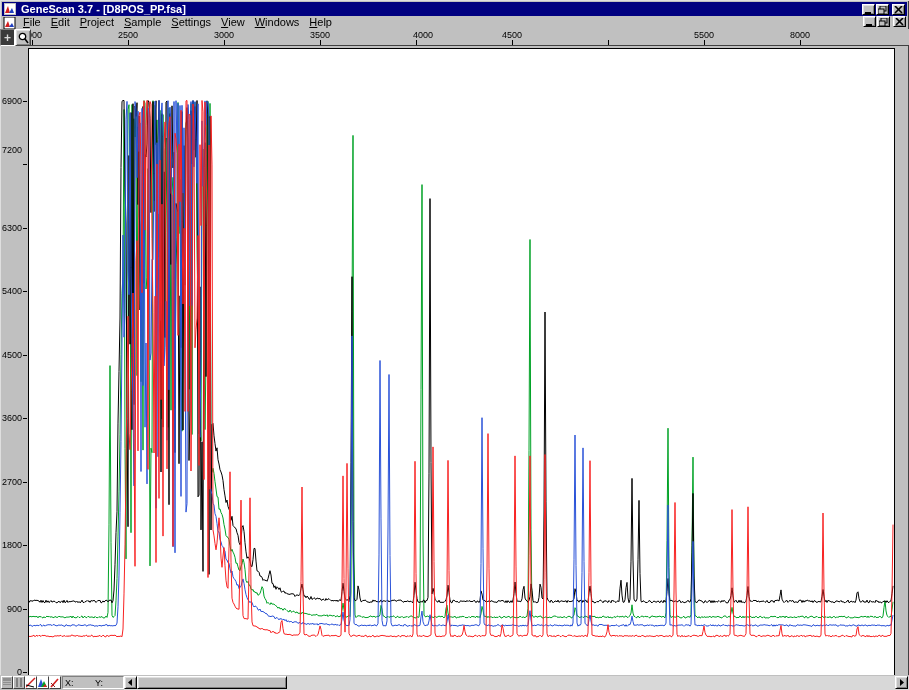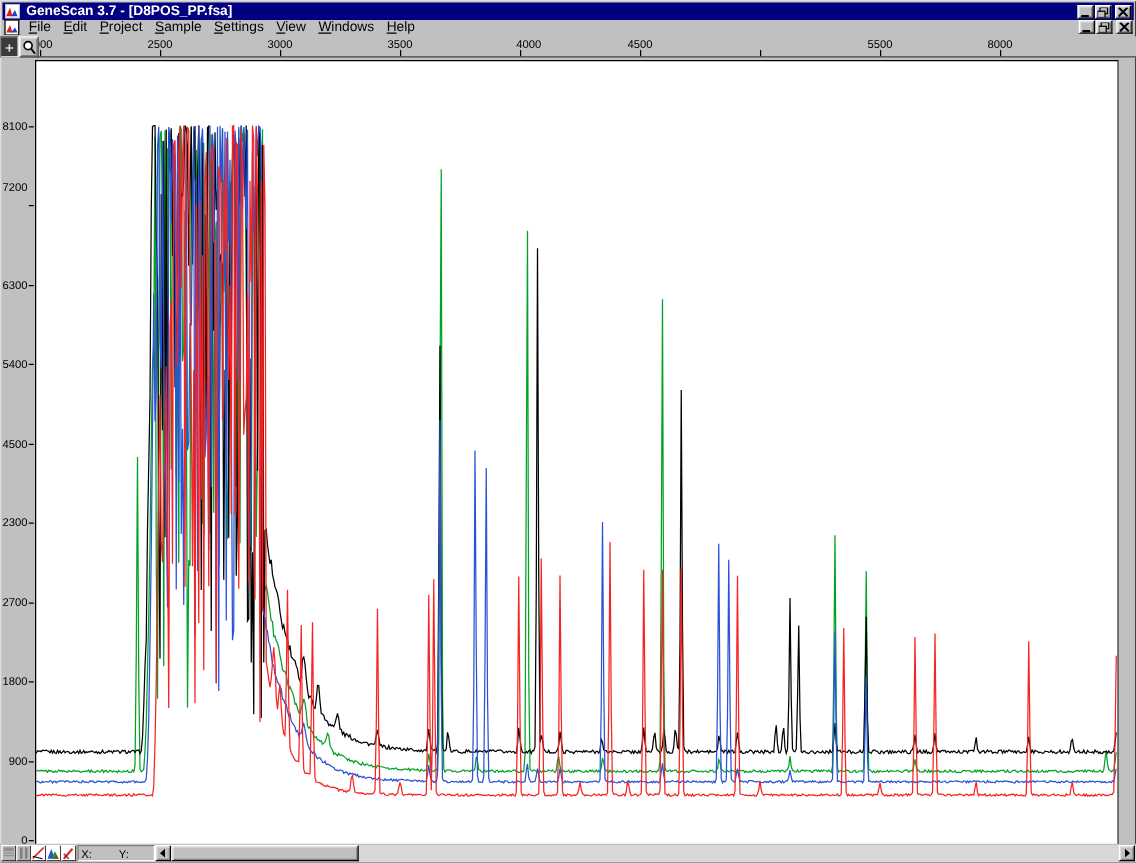--- a/index.html
+++ b/index.html
@@ -13,21 +13,21 @@
     display:flex;align-items:center;color:#fff;font-size:11px;font-weight:bold;padding:0;}
   #titlebar .ttl{margin-left:5px;white-space:nowrap;letter-spacing:0;}
   .winbtns{position:absolute;right:2px;top:2px;display:flex;gap:1px;}
   .wbtn{width:13px;height:11px;background:#c0c0c0;border:1px solid;border-color:#fff #000 #000 #fff;
     box-shadow:inset 1px 1px 0 #dfdfdf, inset -1px -1px 0 #808080;
     display:flex;align-items:center;justify-content:center;box-sizing:border-box;}
   .wbtn svg{display:block;}
   .gap2{width:1px;}
   
   #menubar{position:absolute;left:2px;top:16px;width:834px;height:13px;background:#c0c0c0;
-    display:flex;align-items:flex-start;font-size:11px;color:#000;}
+    display:flex;align-items:center;font-size:11px;color:#000;}
   .menu-item{padding:0 5px;height:13px;line-height:13px;white-space:nowrap;}
   .menu-item u{text-decoration:underline;}
   #docicon{width:13px;height:12px;margin-left:1px;margin-right:2px;}
   #mdibtns{position:absolute;right:3px;top:16px;display:flex;gap:1px;}
   
   #rulerrow{position:absolute;left:0;top:29px;width:909px;height:17px;background:#c0c0c0;}
   #plusbtn{position:absolute;left:0;top:0;width:15px;height:17px;background:#3a3a3a;
     border:1px solid;border-color:#808080 #fff #fff #808080;box-sizing:border-box;
     display:flex;align-items:center;justify-content:center;color:#d8d8d8;font-size:12px;font-weight:bold;line-height:10px;}
   #magbtn{position:absolute;left:15px;top:0;width:16px;height:17px;background:#c0c0c0;
@@ -163,31 +163,31 @@
 
   <div id="yaxis">
       <div class="ylabel" style="top: 619px;">0</div>
       <div class="ytick" style="top: 624px;"></div>
       <div class="ylabel" style="top: 555.5px;">900</div>
       <div class="ytick" style="top: 560.5px;"></div>
       <div class="ylabel" style="top: 492px;">1800</div>
       <div class="ytick" style="top: 497px;"></div>
       <div class="ylabel" style="top: 428.5px;">2700</div>
       <div class="ytick" style="top: 433.5px;"></div>
-      <div class="ylabel" style="top: 365px;">2300</div>
+      <div class="ylabel" style="top: 365px;">3600</div>
       <div class="ytick" style="top: 370px;"></div>
       <div class="ylabel" style="top: 301.5px;">4500</div>
       <div class="ytick" style="top: 306.5px;"></div>
       <div class="ylabel" style="top: 238px;">5400</div>
       <div class="ytick" style="top: 243px;"></div>
       <div class="ylabel" style="top: 174.5px;">6300</div>
       <div class="ytick" style="top: 179.5px;"></div>
       <div class="ylabel" style="top: 97px;">7200</div>
       <div class="ytick" style="top: 116px;"></div>
-      <div class="ylabel" style="top: 47.5px;">8100</div>
+      <div class="ylabel" style="top: 47.5px;">6900</div>
       <div class="ytick" style="top: 52.5px;"></div>
     </div>
 
   <div id="chartwrap">
     <svg id="chart-svg" width="867" height="629" viewBox="0 0 867 629">
       <rect x="0.5" y="0.5" width="866" height="628" fill="#ffffff" stroke="#000000"></rect>
 
     <polyline points="1,569.0 2,568.4 3,568.5 4,568.9 5,568.2 6,568.7 7,568.5 8,568.8 9,568.3 10,569.9 11,568.2 12,569.0 13,568.4 14,569.6 15,570.0 16,568.7 17,569.9 18,568.9 19,568.0 20,569.0 21,568.2 22,569.3 23,568.6 24,569.1 25,569.3 26,569.8 27,568.3 28,569.2 29,569.3 30,569.2 31,568.1 32,568.9 33,568.8 34,569.0 35,568.7 36,569.5 37,569.8 38,569.3 39,568.9 40,569.3 41,568.8 42,569.0 43,568.1 44,570.0 45,568.0 46,569.5 47,569.5 48,570.0 49,569.2 50,568.4 51,569.4 52,569.6 53,568.6 54,567.9 55,570.0 56,568.7 57,568.3 58,569.8 59,569.4 60,568.3 61,568.8 62,569.5 63,568.8 64,569.2 65,569.1 66,570.0 67,568.4 68,569.4 69,569.6 70,569.7 71,568.6 72,569.4 73,569.0 74,568.5 75,569.9 76,569.9 77,569.7 78,568.0 79,569.4 80,564.4 81,476.2 82,317.6 83,494.7 84,567.3 85,569.4 86,568.6 87,567.6 88,552.6 89,530.5 90,488.1 91,443.9 92,386.2 93,306.3 94,245.3 95,225.9 96,61.5 97,400.5 98,510.9 99,241.0 100,61.7 101,56.7 102,119.2 103,484.7 104,56.5 105,290.2 106,70.7 107,89.0 108,65.0 109,327.6 110,78.9 111,167.9 112,177.2 113,333.7 114,211.3 115,402.1 116,52.6 117,55.3 118,241.0 119,229.6 120,120.6 121,245.6 122,517.9 123,400.2 124,404.7 125,52.7 126,152.8 127,57.2 128,96.7 129,71.9 130,209.4 131,165.9 132,204.3 133,62.3 134,371.1 135,66.6 136,309.1 137,102.8 138,90.0 139,184.1 140,379.4 141,59.9 142,127.5 143,362.2 144,144.1 145,129.3 146,322.2 147,360.4 148,216.8 149,189.2 150,54.5 151,185.6 152,131.3 153,328.3 154,383.2 155,288.4 156,189.2 157,105.8 158,74.9 159,72.9 160,101.7 161,341.3 162,199.1 163,55.6 164,386.5 165,52.9 166,65.3 167,54.1 168,81.3 169,190.0 170,267.7 171,385.9 172,371.5 173,392.9 174,139.2 175,101.0 176,254.7 177,381.6 178,310.1 179,163.0 180,53.4 181,300.5 182,55.4 183,415.9 184,424.3 185,420.3 186,425.4 187,433.7 188,441.0 189,448.6 190,449.1 191,461.3 192,460.9 193,464.6 194,466.4 195,470.0 196,476.6 197,481.1 198,487.7 199,488.9 200,489.4 201,491.7 202,497.8 203,503.2 204,501.3 205,504.1 206,506.1 207,509.3 208,515.3 209,515.0 210,518.8 211,522.0 212,522.7 213,518.1 214,515.9 215,511.0 216,514.5 217,521.5 218,532.7 219,534.6 220,533.4 221,537.2 222,537.3 223,541.0 224,542.2 225,541.4 226,544.0 227,543.7 228,545.2 229,544.6 230,547.3 231,546.5 232,545.6 233,542.3 234,538.7 235,540.5 236,548.1 237,550.6 238,552.1 239,555.3 240,554.3 241,555.6 242,556.6 243,554.7 244,556.2 245,555.9 246,556.3 247,556.9 248,557.9 249,558.7 250,560.2 251,559.1 252,560.9 253,560.5 254,560.7 255,562.3 256,560.6 257,560.9 258,561.6 259,562.6 260,563.4 261,564.0 262,562.0 263,563.7 264,564.3 265,563.2 266,563.2 267,564.6 268,564.7 269,563.8 270,565.4 271,565.1 272,565.4 273,566.2 274,564.3 275,565.1 276,565.2 277,565.4 278,565.5 279,565.8 280,566.2 281,566.4 282,566.2 283,567.2 284,567.2 285,567.1 286,566.7 287,567.2 288,566.6 289,566.3 290,567.7 291,567.7 292,567.9 293,567.8 294,568.0 295,567.2 296,567.2 297,567.2 298,567.8 299,566.7 300,568.6 301,567.3 302,567.3 303,567.3 304,567.9 305,568.0 306,567.2 307,568.4 308,568.9 309,567.5 310,568.4 311,568.8 312,568.3 313,567.9 314,562.2 315,555.1 316,561.5 317,568.6 318,568.9 319,569.1 320,568.0 321,567.5 322,568.5 323,544.0 324,263.6 325,87.4 326,506.0 327,566.9 328,569.6 329,568.4 330,567.8 331,567.8 332,568.0 333,568.3 334,569.4 335,568.8 336,568.8 337,569.5 338,569.6 339,569.5 340,569.4 341,568.9 342,568.2 343,567.9 344,569.0 345,568.6 346,568.3 347,568.8 348,569.4 349,568.2 350,568.4 351,568.5 352,566.7 353,557.4 354,561.1 355,567.8 356,568.0 357,569.2 358,569.8 359,569.0 360,568.3 361,569.5 362,568.6 363,568.4 364,568.9 365,567.9 366,568.2 367,569.3 368,569.9 369,568.4 370,568.3 371,569.8 372,568.9 373,569.4 374,568.3 375,569.5 376,569.7 377,568.9 378,569.2 379,568.3 380,569.3 381,569.2 382,568.4 383,567.9 384,568.1 385,569.4 386,569.4 387,569.9 388,569.9 389,568.5 390,569.4 391,569.1 392,555.6 393,341.7 394,136.6 395,491.0 396,567.0 397,568.6 398,568.9 399,568.0 400,568.2 401,569.0 402,569.8 403,568.9 404,568.4 405,569.9 406,569.0 407,568.2 408,569.3 409,569.2 410,568.7 411,568.0 412,568.6 413,568.9 414,568.0 415,568.9 416,570.0 417,568.4 418,560.3 419,557.3 420,565.0 421,568.6 422,569.2 423,568.5 424,569.4 425,569.1 426,569.0 427,568.1 428,569.9 429,569.9 430,568.8 431,569.8 432,568.2 433,569.3 434,568.1 435,568.7 436,568.4 437,569.4 438,569.6 439,569.6 440,569.5 441,568.5 442,569.6 443,569.4 444,568.0 445,569.1 446,568.2 447,569.6 448,569.1 449,568.0 450,569.6 451,568.4 452,569.7 453,565.9 454,558.4 455,562.1 456,567.8 457,568.7 458,568.1 459,569.8 460,568.2 461,569.7 462,568.9 463,568.8 464,569.2 465,569.8 466,568.7 467,569.5 468,569.5 469,569.1 470,569.6 471,568.5 472,568.3 473,570.0 474,569.9 475,569.1 476,568.3 477,568.8 478,569.7 479,568.9 480,568.8 481,568.1 482,569.7 483,569.9 484,568.4 485,569.2 486,568.9 487,569.8 488,569.5 489,569.4 490,569.9 491,569.0 492,568.4 493,568.7 494,569.7 495,568.9 496,569.1 497,569.9 498,568.5 499,568.4 500,560.3 501,402.4 502,191.5 503,481.3 504,566.5 505,568.7 506,569.3 507,568.6 508,568.0 509,569.3 510,568.7 511,568.5 512,568.1 513,568.1 514,569.9 515,569.8 516,569.9 517,568.9 518,569.2 519,569.3 520,569.9 521,569.1 522,569.2 523,570.0 524,569.1 525,568.6 526,567.9 527,568.2 528,568.2 529,569.2 530,569.0 531,569.4 532,569.0 533,568.9 534,569.8 535,569.2 536,568.8 537,568.8 538,569.8 539,569.6 540,568.2 541,568.6 542,568.2 543,569.8 544,569.9 545,568.4 546,567.0 547,559.7 548,561.8 549,567.7 550,568.0 551,569.3 552,569.4 553,569.0 554,568.5 555,569.5 556,569.2 557,568.0 558,568.4 559,568.8 560,569.5 561,569.5 562,568.1 563,568.7 564,568.3 565,568.5 566,568.5 567,568.3 568,570.0 569,569.0 570,569.7 571,569.8 572,568.9 573,569.8 574,569.1 575,567.9 576,568.7 577,569.2 578,569.2 579,569.5 580,568.3 581,570.0 582,568.9 583,569.7 584,569.8 585,569.7 586,568.5 587,569.1 588,569.4 589,568.2 590,568.2 591,569.2 592,568.4 593,568.9 594,568.5 595,568.2 596,569.5 597,568.2 598,568.1 599,569.0 600,569.6 601,568.4 602,567.6 603,565.0 604,556.8 605,565.1 606,568.3 607,568.6 608,569.7 609,569.6 610,568.0 611,569.5 612,569.5 613,568.3 614,568.2 615,568.3 616,569.2 617,568.2 618,568.6 619,568.7 620,568.5 621,569.6 622,570.0 623,568.3 624,568.3 625,567.9 626,569.0 627,568.1 628,569.4 629,568.2 630,569.1 631,568.0 632,568.4 633,568.6 634,569.3 635,568.0 636,569.1 637,569.9 638,564.9 639,492.6 640,380.2 641,519.5 642,566.6 643,569.6 644,568.8 645,568.5 646,568.9 647,569.1 648,569.1 649,568.1 650,568.3 651,568.8 652,569.7 653,569.9 654,569.8 655,568.7 656,568.3 657,570.0 658,569.8 659,568.9 660,568.8 661,568.6 662,569.4 663,566.5 664,497.5 665,409.1 666,530.5 667,567.8 668,567.9 669,569.1 670,569.9 671,568.6 672,570.0 673,569.7 674,568.4 675,569.8 676,568.6 677,569.2 678,569.4 679,568.9 680,569.2 681,569.0 682,568.1 683,569.6 684,569.1 685,568.4 686,568.9 687,569.0 688,569.1 689,568.8 690,568.2 691,569.0 692,569.1 693,569.8 694,569.9 695,568.7 696,568.1 697,567.9 698,568.3 699,569.8 700,568.7 701,568.6 702,569.0 703,564.7 704,559.4 705,565.1 706,568.5 707,568.2 708,569.7 709,569.6 710,569.4 711,569.6 712,567.9 713,569.1 714,569.9 715,568.1 716,569.9 717,568.4 718,569.7 719,569.2 720,568.6 721,569.4 722,568.4 723,568.5 724,569.9 725,569.1 726,569.4 727,569.4 728,568.1 729,569.3 730,569.7 731,569.5 732,568.0 733,568.8 734,569.7 735,569.6 736,568.6 737,570.0 738,569.9 739,569.7 740,570.0 741,569.9 742,568.9 743,568.4 744,568.5 745,568.8 746,568.4 747,568.4 748,568.7 749,569.7 750,569.5 751,569.5 752,568.1 753,569.5 754,568.2 755,569.0 756,568.2 757,569.9 758,568.0 759,569.0 760,569.3 761,569.7 762,568.8 763,569.2 764,569.2 765,569.8 766,568.6 767,569.5 768,569.3 769,569.6 770,568.3 771,569.2 772,568.6 773,568.3 774,568.3 775,568.1 776,569.7 777,569.7 778,568.0 779,569.6 780,570.0 781,569.4 782,568.6 783,568.3 784,568.2 785,569.0 786,569.8 787,569.3 788,568.8 789,568.4 790,569.4 791,569.6 792,569.3 793,569.8 794,568.0 795,568.8 796,569.7 797,569.4 798,568.6 799,569.6 800,568.9 801,569.7 802,568.3 803,569.9 804,569.6 805,569.2 806,568.1 807,569.5 808,569.8 809,568.7 810,569.7 811,568.2 812,568.8 813,568.3 814,568.5 815,568.8 816,568.2 817,568.5 818,569.9 819,569.7 820,568.8 821,568.7 822,569.8 823,569.9 824,569.8 825,569.9 826,569.3 827,568.8 828,569.6 829,569.2 830,569.8 831,569.5 832,569.1 833,568.5 834,568.4 835,569.2 836,568.4 837,568.6 838,568.3 839,569.6 840,568.0 841,569.6 842,568.4 843,568.2 844,568.6 845,568.6 846,569.6 847,568.1 848,569.5 849,569.4 850,569.4 851,569.1 852,568.1 853,569.4 854,569.9 855,568.0 856,559.4 857,552.7 858,562.9 859,567.6 860,568.5 861,569.5 862,568.2 863,568.8 864,561.5 865,553.8" fill="none" stroke="#00a226" stroke-width="1"></polyline>
         <polyline points="1,554.6 2,552.6 3,553.1 4,552.7 5,553.3 6,552.1 7,552.3 8,552.5 9,552.2 10,552.7 11,553.0 12,554.3 13,552.2 14,554.5 15,552.5 16,554.4 17,554.7 18,552.2 19,554.3 20,552.8 21,554.6 22,553.7 23,552.5 24,554.2 25,553.4 26,553.2 27,553.5 28,554.7 29,554.7 30,554.0 31,553.1 32,554.7 33,553.8 34,552.8 35,554.7 36,552.1 37,554.7 38,554.0 39,552.4 40,554.5 41,553.3 42,554.0 43,553.3 44,553.5 45,552.8 46,553.1 47,553.6 48,554.2 49,553.2 50,554.7 51,553.5 52,554.8 53,554.0 54,552.1 55,554.3 56,554.7 57,553.6 58,553.7 59,552.4 60,553.4 61,552.8 62,554.4 63,552.5 64,553.0 65,552.9 66,552.3 67,553.0 68,554.5 69,553.4 70,552.3 71,552.8 72,552.3 73,554.8 74,554.5 75,552.9 76,554.1 77,552.9 78,552.3 79,552.4 80,553.9 81,552.3 82,552.3 83,552.0 84,554.8 85,552.8 86,542.0 87,516.8 88,484.7 89,463.3 90,375.1 91,323.4 92,270.0 93,119.5 94,53.3 95,52.5 96,52.5 97,138.0 98,176.0 99,370.8 100,478.7 101,107.5 102,296.2 103,64.6 104,381.7 105,55.7 106,356.6 107,58.0 108,68.4 109,54.7 110,156.6 111,67.9 112,262.0 113,219.6 114,199.3 115,58.5 116,235.4 117,106.5 118,109.0 119,96.1 120,52.5 121,54.6 122,70.3 123,164.6 124,101.9 125,53.6 126,163.6 127,71.1 128,52.8 129,239.5 130,91.8 131,52.5 132,111.9 133,424.0 134,65.7 135,379.1 136,123.8 137,289.5 138,54.2 139,53.0 140,162.4 141,456.7 142,65.6 143,216.5 144,57.8 145,119.9 146,104.1 147,404.6 148,155.4 149,160.1 150,164.7 151,415.7 152,247.8 153,299.7 154,63.6 155,382.1 156,97.6 157,237.2 158,81.7 159,59.6 160,89.2 161,412.5 162,362.9 163,62.7 164,116.0 165,52.7 166,102.1 167,58.5 168,109.3 169,52.5 170,448.8 171,447.1 172,238.8 173,481.9 174,393.8 175,523.4 176,119.6 177,94.6 178,328.6 179,52.8 180,66.4 181,526.4 182,68.3 183,482.0 184,376.5 185,375.5 186,387.8 187,395.6 188,403.1 189,399.8 190,411.7 191,416.0 192,421.7 193,424.0 194,427.1 195,432.5 196,441.6 197,447.9 198,454.5 199,452.0 200,458.4 201,461.2 202,463.6 203,472.3 204,468.3 205,477.5 206,478.7 207,479.9 208,480.6 209,484.7 210,487.3 211,494.4 212,496.7 213,492.6 214,479.3 215,477.6 216,483.3 217,494.7 218,503.8 219,510.3 220,508.8 221,510.1 222,513.3 223,518.0 224,518.6 225,511.7 226,500.4 227,500.5 228,513.1 229,522.8 230,523.2 231,524.2 232,528.0 233,528.3 234,529.2 235,532.4 236,531.4 237,532.7 238,532.1 239,533.3 240,530.7 241,526.6 242,522.7 243,527.0 244,535.3 245,535.5 246,539.5 247,537.8 248,541.3 249,538.8 250,539.8 251,541.5 252,539.8 253,543.7 254,544.2 255,543.2 256,543.1 257,545.3 258,544.5 259,545.8 260,545.9 261,546.4 262,546.3 263,545.8 264,545.8 265,545.8 266,546.3 267,548.5 268,547.3 269,546.9 270,547.2 271,547.6 272,546.2 273,540.4 274,536.0 275,541.6 276,548.3 277,547.7 278,549.8 279,548.1 280,549.0 281,551.1 282,551.2 283,548.5 284,551.4 285,550.8 286,549.7 287,550.6 288,551.5 289,550.0 290,550.4 291,550.9 292,550.3 293,552.0 294,552.3 295,550.9 296,551.6 297,552.6 298,550.5 299,552.1 300,551.1 301,550.7 302,551.7 303,552.7 304,552.7 305,552.4 306,553.1 307,552.1 308,553.2 309,552.0 310,553.6 311,552.2 312,551.8 313,552.6 314,543.7 315,535.2 316,543.4 317,550.6 318,551.3 319,552.5 320,551.3 321,553.7 322,547.4 323,414.3 324,228.7 325,473.6 326,549.9 327,552.5 328,552.6 329,551.3 330,537.9 331,541.9 332,550.0 333,553.7 334,553.5 335,552.2 336,552.7 337,552.0 338,552.5 339,553.9 340,553.9 341,554.4 342,554.4 343,553.7 344,554.3 345,551.9 346,553.3 347,552.1 348,553.6 349,553.5 350,553.9 351,553.8 352,553.7 353,551.9 354,554.2 355,552.9 356,552.8 357,553.1 358,553.4 359,552.4 360,552.3 361,554.0 362,552.7 363,553.5 364,552.0 365,552.7 366,551.9 367,552.3 368,553.1 369,553.1 370,552.1 371,552.3 372,552.0 373,552.2 374,553.1 375,554.2 376,553.9 377,553.1 378,553.9 379,553.0 380,552.9 381,553.8 382,553.4 383,553.2 384,554.4 385,554.4 386,547.5 387,534.2 388,542.8 389,550.6 390,554.0 391,554.2 392,554.5 393,553.2 394,554.3 395,552.5 396,552.0 397,554.8 398,552.5 399,552.6 400,549.4 401,425.8 402,150.6 403,414.3 404,545.9 405,540.3 406,544.1 407,551.2 408,552.5 409,553.8 410,554.1 411,552.2 412,554.5 413,554.1 414,554.5 415,554.2 416,554.3 417,553.3 418,551.7 419,548.0 420,537.2 421,544.8 422,551.9 423,554.5 424,554.8 425,552.2 426,552.4 427,552.9 428,553.9 429,553.5 430,553.8 431,554.8 432,553.3 433,552.7 434,553.5 435,553.0 436,553.3 437,553.1 438,553.9 439,552.4 440,553.6 441,552.5 442,553.2 443,553.6 444,553.4 445,553.5 446,552.2 447,553.1 448,554.7 449,553.1 450,553.1 451,554.6 452,552.2 453,542.9 454,546.1 455,552.1 456,552.4 457,552.5 458,554.1 459,554.2 460,553.1 461,553.2 462,554.1 463,552.6 464,553.1 465,553.4 466,554.1 467,554.0 468,554.2 469,554.5 470,552.9 471,552.5 472,553.3 473,552.9 474,552.4 475,552.7 476,553.3 477,554.6 478,552.7 479,554.7 480,552.6 481,554.0 482,554.6 483,552.7 484,554.5 485,551.9 486,545.6 487,534.0 488,545.6 489,552.7 490,553.5 491,552.9 492,553.7 493,553.5 494,550.8 495,541.7 496,538.3 497,550.1 498,552.2 499,552.9 500,554.3 501,552.4 502,548.6 503,535.9 504,542.3 505,552.4 506,554.4 507,553.4 508,554.7 509,554.5 510,554.2 511,549.4 512,536.1 513,539.3 514,549.9 515,551.0 516,464.0 517,264.0 518,453.2 519,549.3 520,552.1 521,553.2 522,554.4 523,552.1 524,553.0 525,554.8 526,553.8 527,553.3 528,552.9 529,554.0 530,552.1 531,554.3 532,553.6 533,552.9 534,552.9 535,553.5 536,553.3 537,553.4 538,552.6 539,554.5 540,552.4 541,553.6 542,553.5 543,553.6 544,553.1 545,552.9 546,550.6 547,540.7 548,544.2 549,552.7 550,552.4 551,554.2 552,552.1 553,552.7 554,554.6 555,552.3 556,554.0 557,552.4 558,552.2 559,554.4 560,553.6 561,544.9 562,538.1 563,545.6 564,553.9 565,553.0 566,554.7 567,554.7 568,554.4 569,553.3 570,554.0 571,553.3 572,552.1 573,552.3 574,553.5 575,554.8 576,552.8 577,553.4 578,552.5 579,553.9 580,554.4 581,552.5 582,553.6 583,554.8 584,552.1 585,553.3 586,552.7 587,553.8 588,554.6 589,553.3 590,552.8 591,553.7 592,540.2 593,532.2 594,547.1 595,554.1 596,554.3 597,551.8 598,539.7 599,534.4 600,549.9 601,554.7 602,551.5 603,513.2 604,430.4 605,512.1 606,551.1 607,553.0 608,553.3 609,550.9 610,511.8 611,452.4 612,525.6 613,553.4 614,554.1 615,552.8 616,553.1 617,554.3 618,554.3 619,554.8 620,553.7 621,552.8 622,552.7 623,554.1 624,554.9 625,553.7 626,553.0 627,553.6 628,554.2 629,553.9 630,552.8 631,554.0 632,554.7 633,552.7 634,553.3 635,554.8 636,552.1 637,554.1 638,553.4 639,543.4 640,530.5 641,545.9 642,552.6 643,552.7 644,552.2 645,553.9 646,553.8 647,552.9 648,553.1 649,553.7 650,553.8 651,552.2 652,552.6 653,554.8 654,553.6 655,553.8 656,554.7 657,554.5 658,554.0 659,553.6 660,552.2 661,553.9 662,554.0 663,550.9 664,504.2 665,445.4 666,528.0 667,553.5 668,554.2 669,554.6 670,552.8 671,552.0 672,552.3 673,552.9 674,553.0 675,554.6 676,554.9 677,552.7 678,553.3 679,554.7 680,553.4 681,552.9 682,552.4 683,554.8 684,552.6 685,554.7 686,552.6 687,554.4 688,553.2 689,554.2 690,553.4 691,552.6 692,553.6 693,554.3 694,552.4 695,553.8 696,552.2 697,553.2 698,554.7 699,554.8 700,554.8 701,552.1 702,551.7 703,547.6 704,539.8 705,547.9 706,554.2 707,553.4 708,552.2 709,554.3 710,554.5 711,552.2 712,554.3 713,552.3 714,554.7 715,553.7 716,554.8 717,554.5 718,553.1 719,547.4 720,538.5 721,548.7 722,553.3 723,552.6 724,553.8 725,552.7 726,552.2 727,552.8 728,552.2 729,554.0 730,553.0 731,553.3 732,554.2 733,553.0 734,553.7 735,552.8 736,553.3 737,554.3 738,553.9 739,552.4 740,554.4 741,554.5 742,554.4 743,552.4 744,553.1 745,552.8 746,554.5 747,552.4 748,552.6 749,552.2 750,552.2 751,553.1 752,547.6 753,541.9 754,551.2 755,553.1 756,554.6 757,553.6 758,552.9 759,552.4 760,554.4 761,553.4 762,552.1 763,553.4 764,552.8 765,552.5 766,554.5 767,554.1 768,553.8 769,554.3 770,554.4 771,552.3 772,552.3 773,552.1 774,554.5 775,552.4 776,554.2 777,552.6 778,553.4 779,552.0 780,552.5 781,553.3 782,552.6 783,554.0 784,552.7 785,554.5 786,552.8 787,552.7 788,554.1 789,554.4 790,553.8 791,553.3 792,554.0 793,553.7 794,548.3 795,541.5 796,548.2 797,553.9 798,552.2 799,554.5 800,552.3 801,552.9 802,553.0 803,554.2 804,553.7 805,554.0 806,554.7 807,554.4 808,552.9 809,553.1 810,553.2 811,553.9 812,553.6 813,552.4 814,554.1 815,553.5 816,554.4 817,554.8 818,553.8 819,553.6 820,552.0 821,554.6 822,554.3 823,552.9 824,553.8 825,554.1 826,553.3 827,554.7 828,552.1 829,544.9 830,543.8 831,550.4 832,553.7 833,554.2 834,553.3 835,552.4 836,554.3 837,553.7 838,554.3 839,552.1 840,554.4 841,554.8 842,552.4 843,553.6 844,553.8 845,554.1 846,553.5 847,554.6 848,552.1 849,553.5 850,553.0 851,554.8 852,553.6 853,554.8 854,554.7 855,553.4 856,553.5 857,552.9 858,554.5 859,552.7 860,554.3 861,554.5 862,553.2 863,552.8 864,545.7 865,537.9" fill="none" stroke="#000000" stroke-width="1"></polyline>
         <polyline points="1,577.8 2,577.0 3,577.4 4,578.2 5,578.2 6,577.1 7,577.8 8,577.6 9,577.2 10,577.5 11,577.7 12,576.5 13,576.8 14,578.4 15,577.3 16,577.0 17,578.2 18,577.2 19,577.2 20,576.6 21,576.9 22,576.7 23,576.8 24,577.7 25,576.6 26,576.7 27,577.1 28,577.8 29,577.7 30,577.5 31,576.7 32,577.6 33,576.8 34,577.2 35,577.7 36,578.1 37,578.3 38,576.6 39,577.3 40,577.8 41,577.5 42,577.9 43,578.0 44,576.6 45,577.2 46,576.6 47,577.5 48,578.1 49,577.9 50,576.7 51,577.1 52,577.0 53,577.6 54,577.4 55,577.5 56,577.1 57,576.7 58,577.4 59,578.3 60,577.0 61,577.1 62,576.9 63,576.8 64,577.6 65,577.0 66,578.1 67,578.0 68,577.9 69,577.8 70,578.3 71,577.2 72,577.8 73,577.5 74,578.2 75,577.0 76,577.8 77,576.9 78,576.8 79,576.6 80,578.2 81,577.0 82,577.8 83,577.7 84,577.7 85,578.0 86,577.4 87,577.8 88,577.3 89,575.1 90,558.8 91,527.1 92,464.7 93,393.6 94,295.0 95,187.1 96,289.2 97,265.3 98,71.2 99,53.4 100,223.2 101,246.7 102,64.8 103,219.4 104,308.3 105,359.1 106,437.9 107,53.6 108,61.0 109,129.7 110,63.2 111,103.5 112,74.9 113,423.5 114,60.4 115,337.5 116,58.0 117,379.2 118,295.0 119,435.9 120,197.2 121,60.1 122,312.1 123,305.1 124,211.2 125,211.8 126,125.6 127,53.2 128,460.2 129,94.7 130,408.7 131,52.5 132,272.6 133,67.3 134,54.9 135,88.5 136,317.9 137,299.3 138,253.3 139,392.2 140,52.7 141,341.8 142,59.1 143,77.4 144,202.1 145,498.8 146,53.5 147,504.8 148,52.7 149,98.1 150,55.3 151,178.5 152,57.5 153,448.4 154,57.3 155,145.1 156,79.8 157,277.2 158,464.1 159,455.6 160,56.5 161,71.5 162,257.8 163,53.6 164,257.5 165,52.5 166,118.8 167,53.6 168,91.4 169,135.3 170,55.8 171,369.2 172,389.3 173,303.8 174,72.9 175,138.2 176,118.4 177,52.9 178,76.9 179,53.2 180,54.8 181,69.6 182,436.9 183,442.7 184,446.5 185,455.3 186,457.1 187,465.7 188,468.3 189,475.7 190,483.6 191,484.1 192,491.5 193,494.0 194,497.7 195,498.8 196,501.7 197,503.2 198,511.3 199,512.0 200,514.8 201,515.2 202,520.7 203,524.8 204,523.0 205,528.8 206,530.6 207,531.8 208,533.6 209,537.3 210,536.5 211,540.5 212,539.1 213,538.4 214,534.1 215,530.9 216,535.3 217,541.7 218,546.6 219,549.7 220,551.8 221,553.0 222,554.7 223,553.4 224,554.6 225,557.3 226,559.0 227,558.1 228,558.3 229,559.6 230,561.8 231,562.2 232,561.0 233,563.6 234,563.3 235,563.7 236,564.0 237,565.2 238,565.5 239,565.9 240,567.7 241,568.3 242,568.2 243,568.8 244,567.9 245,568.2 246,568.5 247,570.7 248,570.1 249,569.4 250,570.6 251,571.9 252,570.4 253,571.3 254,570.8 255,571.8 256,571.1 257,572.8 258,571.6 259,573.8 260,572.9 261,573.3 262,574.1 263,573.1 264,574.3 265,574.7 266,573.9 267,573.8 268,573.8 269,574.1 270,575.5 271,574.6 272,574.6 273,575.6 274,575.9 275,574.2 276,575.5 277,575.8 278,576.0 279,576.5 280,575.1 281,576.4 282,575.9 283,575.8 284,576.0 285,575.2 286,576.8 287,575.6 288,576.6 289,575.5 290,577.1 291,575.9 292,575.7 293,575.5 294,575.5 295,575.9 296,576.0 297,576.3 298,575.7 299,576.0 300,576.7 301,576.5 302,577.2 303,576.2 304,576.1 305,576.4 306,577.1 307,576.4 308,576.5 309,577.3 310,576.5 311,577.6 312,577.0 313,576.6 314,571.2 315,564.1 316,572.0 317,576.0 318,576.7 319,578.0 320,577.1 321,577.7 322,571.7 323,452.0 324,287.9 325,505.8 326,575.1 327,576.6 328,576.5 329,576.8 330,578.0 331,578.0 332,577.9 333,577.1 334,577.1 335,577.6 336,577.4 337,577.2 338,577.7 339,577.9 340,576.9 341,578.0 342,576.7 343,577.8 344,577.7 345,577.3 346,577.4 347,576.5 348,578.0 349,577.5 350,575.5 351,506.9 352,312.5 353,470.9 354,572.3 355,577.7 356,577.7 357,577.7 358,577.9 359,572.9 360,480.0 361,326.5 362,507.6 363,574.7 364,577.7 365,577.8 366,577.7 367,577.1 368,577.4 369,577.5 370,577.2 371,576.5 372,577.2 373,577.9 374,577.3 375,578.3 376,576.6 377,576.8 378,576.9 379,578.3 380,578.0 381,577.8 382,577.3 383,578.3 384,577.4 385,578.3 386,576.7 387,577.0 388,577.5 389,577.9 390,577.9 391,577.5 392,577.3 393,568.8 394,563.1 395,573.8 396,576.4 397,577.9 398,577.2 399,577.2 400,577.0 401,572.8 402,566.8 403,572.0 404,577.2 405,577.8 406,577.8 407,577.5 408,577.2 409,578.3 410,577.2 411,577.0 412,576.8 413,577.8 414,577.4 415,576.9 416,577.3 417,577.7 418,577.7 419,573.8 420,566.8 421,572.0 422,577.5 423,578.3 424,576.8 425,577.8 426,577.1 427,577.8 428,577.3 429,578.1 430,578.1 431,577.6 432,577.2 433,577.6 434,576.9 435,577.0 436,577.3 437,577.2 438,577.8 439,577.5 440,577.6 441,577.7 442,578.2 443,577.5 444,577.3 445,577.4 446,577.4 447,576.8 448,576.8 449,576.9 450,577.7 451,577.7 452,575.7 453,515.6 454,369.7 455,500.7 456,575.1 457,577.0 458,577.0 459,577.5 460,577.5 461,576.7 462,578.1 463,577.3 464,577.8 465,578.1 466,578.3 467,577.5 468,578.1 469,577.1 470,576.5 471,577.2 472,578.2 473,578.0 474,577.3 475,576.6 476,578.1 477,577.5 478,577.0 479,578.0 480,577.0 481,577.8 482,577.0 483,577.7 484,576.9 485,576.7 486,577.3 487,577.4 488,577.5 489,577.2 490,578.2 491,578.1 492,577.9 493,577.3 494,578.2 495,576.9 496,578.1 497,577.2 498,577.5 499,578.2 500,576.7 501,569.3 502,562.7 503,572.2 504,577.4 505,578.0 506,577.1 507,577.3 508,577.7 509,576.9 510,576.6 511,577.0 512,577.2 513,577.5 514,576.6 515,577.9 516,578.2 517,577.2 518,576.7 519,577.2 520,577.8 521,577.8 522,576.7 523,577.3 524,577.8 525,578.0 526,576.9 527,576.8 528,577.4 529,577.0 530,577.8 531,577.6 532,577.0 533,578.0 534,577.4 535,578.1 536,576.9 537,577.1 538,577.6 539,576.9 540,577.6 541,577.2 542,578.3 543,576.8 544,578.1 545,575.0 546,511.8 547,387.0 548,517.5 549,574.9 550,578.2 551,576.8 552,577.5 553,575.9 554,524.4 555,399.9 556,513.6 557,575.1 558,576.6 559,577.3 560,577.7 561,571.6 562,567.0 563,573.0 564,577.3 565,576.7 566,577.1 567,577.6 568,577.0 569,577.4 570,578.3 571,576.5 572,576.5 573,576.5 574,576.5 575,577.2 576,577.3 577,577.4 578,577.2 579,577.4 580,577.7 581,578.0 582,578.1 583,577.9 584,577.1 585,577.9 586,577.3 587,577.9 588,576.7 589,577.2 590,578.2 591,578.0 592,578.1 593,577.1 594,577.5 595,576.6 596,576.9 597,578.3 598,576.7 599,578.3 600,577.3 601,576.5 602,576.7 603,573.7 604,568.1 605,573.6 606,577.4 607,576.8 608,577.5 609,576.6 610,576.8 611,577.4 612,576.6 613,577.0 614,576.6 615,577.0 616,578.2 617,577.4 618,577.8 619,577.0 620,577.0 621,577.8 622,576.6 623,577.6 624,576.8 625,577.6 626,577.8 627,578.3 628,577.0 629,578.3 630,577.2 631,578.0 632,577.0 633,577.7 634,577.0 635,577.6 636,577.7 637,577.1 638,575.1 639,529.0 640,457.0 641,544.9 642,577.2 643,576.7 644,577.1 645,578.3 646,577.6 647,577.6 648,578.2 649,577.4 650,577.3 651,577.0 652,577.2 653,577.0 654,576.8 655,577.3 656,578.3 657,577.3 658,576.7 659,576.9 660,577.2 661,576.8 662,578.2 663,576.4 664,540.9 665,493.4 666,557.8 667,577.1 668,576.7 669,577.6 670,577.7 671,577.1 672,577.9 673,576.9 674,577.8 675,577.3 676,577.1 677,576.6 678,577.8 679,578.1 680,577.9 681,577.8 682,576.8 683,577.0 684,578.0 685,576.7 686,578.0 687,577.4 688,577.2 689,578.3 690,577.0 691,576.9 692,578.1 693,577.7 694,577.3 695,576.8 696,576.7 697,577.8 698,577.0 699,578.2 700,577.4 701,577.1 702,578.1 703,577.1 704,578.2 705,577.6 706,578.2 707,577.5 708,576.7 709,576.9 710,577.2 711,577.1 712,577.9 713,577.2 714,577.7 715,577.6 716,578.1 717,577.8 718,577.1 719,576.7 720,577.1 721,577.6 722,578.1 723,576.6 724,577.6 725,577.9 726,577.5 727,577.2 728,576.8 729,578.0 730,578.3 731,577.7 732,577.1 733,577.0 734,577.2 735,577.0 736,576.8 737,576.7 738,577.3 739,576.9 740,577.4 741,577.5 742,577.8 743,576.7 744,576.8 745,578.3 746,576.8 747,578.2 748,576.8 749,577.7 750,577.2 751,576.5 752,577.0 753,576.7 754,577.1 755,576.7 756,577.6 757,577.5 758,577.2 759,576.8 760,578.2 761,578.1 762,576.5 763,577.8 764,577.2 765,578.1 766,577.8 767,578.0 768,578.2 769,576.9 770,576.8 771,577.4 772,577.1 773,577.1 774,577.5 775,576.9 776,576.7 777,577.0 778,576.9 779,577.4 780,577.2 781,577.9 782,577.5 783,578.3 784,578.3 785,576.9 786,576.8 787,578.0 788,577.6 789,577.4 790,577.2 791,578.0 792,577.3 793,577.0 794,577.7 795,577.8 796,576.8 797,577.8 798,576.9 799,576.8 800,577.9 801,577.1 802,576.7 803,577.0 804,577.2 805,577.0 806,576.9 807,577.3 808,576.6 809,578.0 810,578.1 811,577.8 812,576.7 813,577.3 814,576.9 815,577.4 816,576.9 817,577.8 818,578.2 819,577.5 820,578.3 821,577.1 822,577.2 823,578.0 824,577.5 825,576.8 826,576.9 827,577.7 828,577.8 829,578.3 830,576.8 831,577.4 832,577.4 833,577.9 834,576.7 835,577.9 836,577.5 837,577.0 838,577.0 839,578.2 840,577.5 841,577.3 842,577.5 843,577.6 844,576.7 845,577.4 846,577.0 847,577.2 848,577.9 849,577.1 850,577.1 851,577.2 852,577.1 853,578.1 854,577.3 855,578.0 856,577.3 857,578.2 858,578.0 859,577.5 860,577.3 861,578.1 862,576.7 863,577.5 864,572.1 865,567.0" fill="none" stroke="#2a52d8" stroke-width="1"></polyline>

